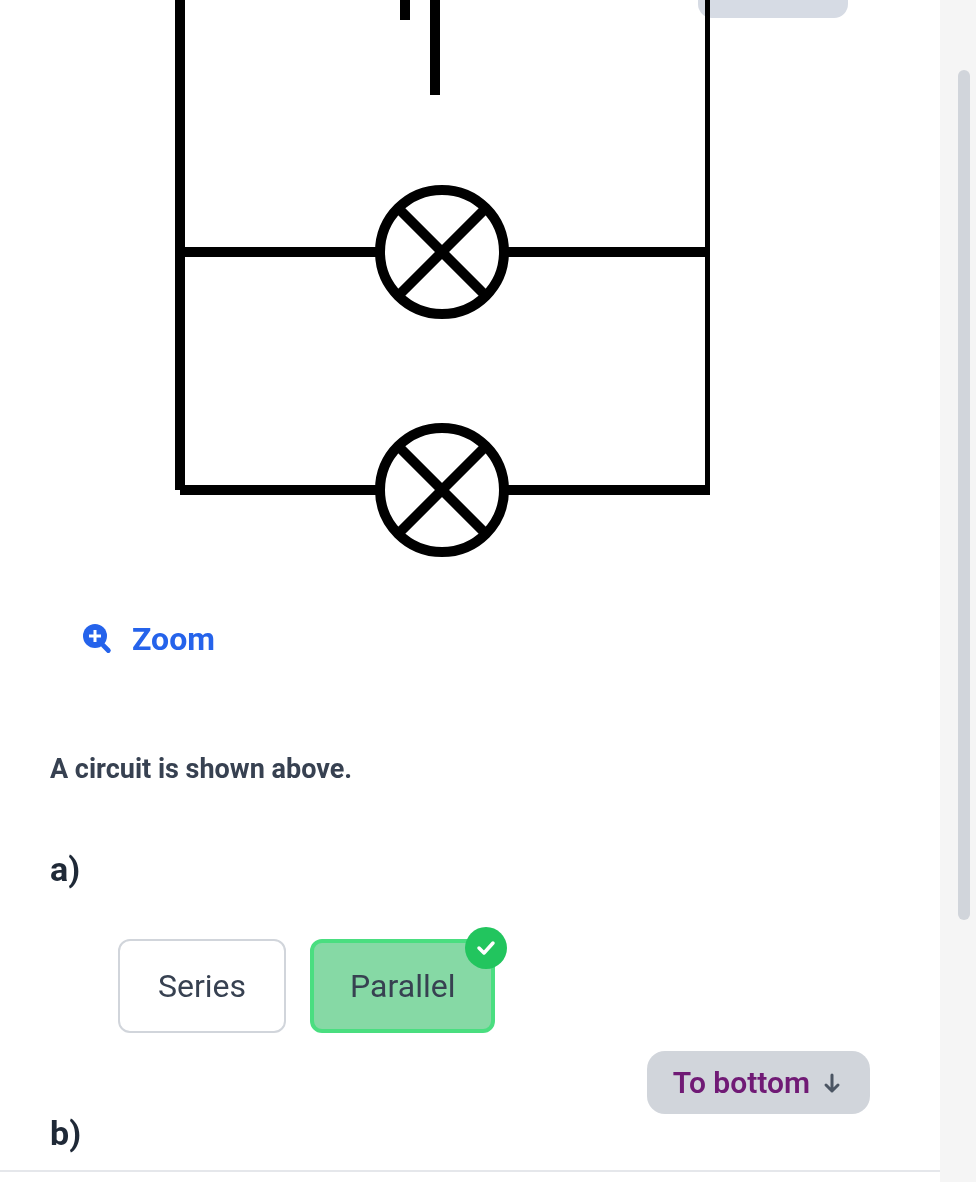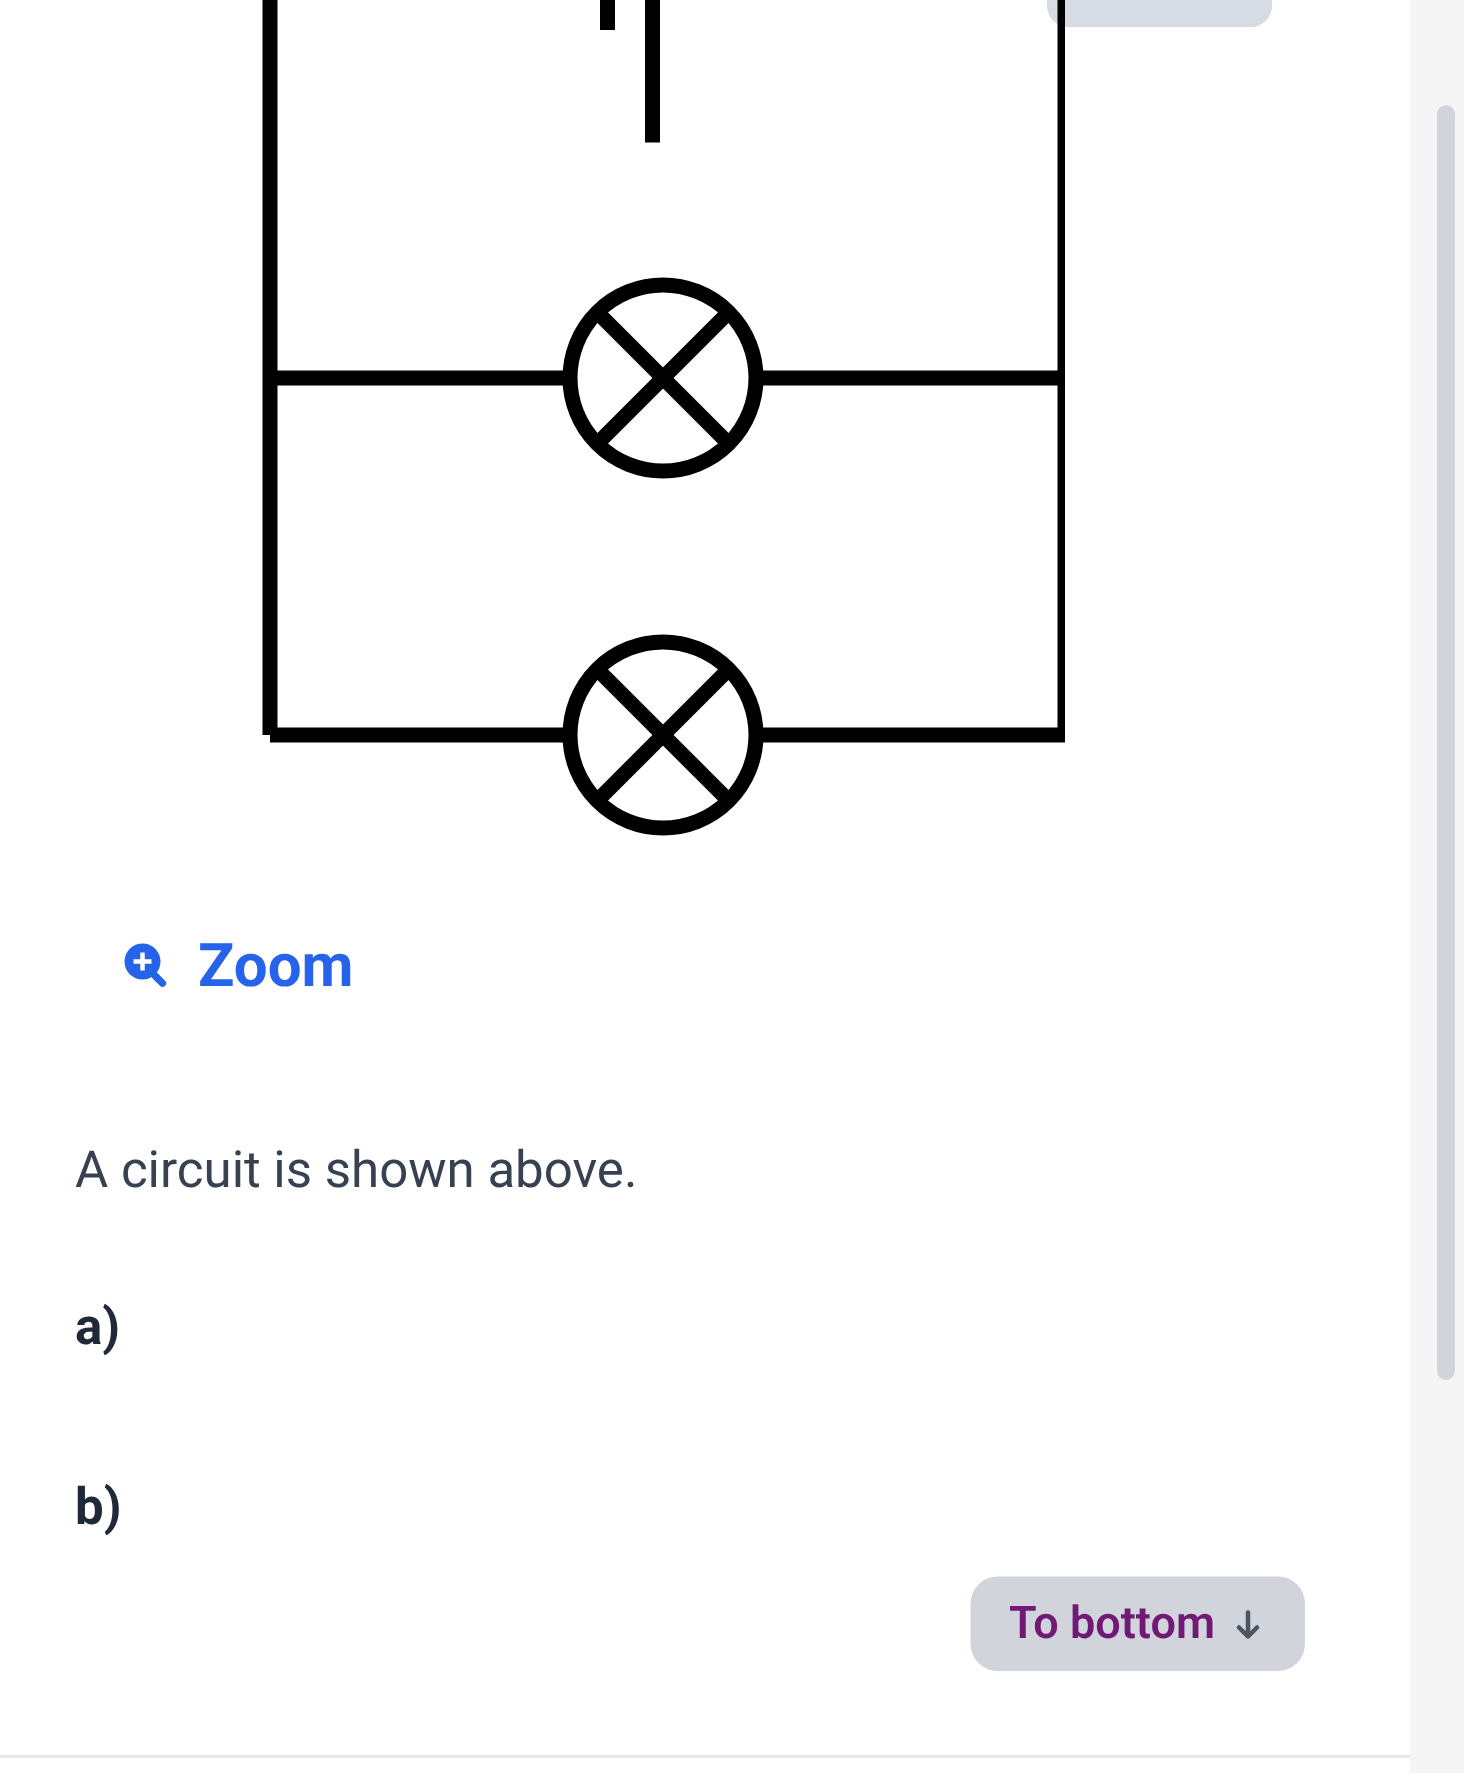--- a/index.html
+++ b/index.html
@@ -29,36 +29,37 @@
     }
     .circuit-svg {
       display: block;
       margin-left: 60px;
     }
     .zoom-link {
       display: inline-flex;
       align-items: center;
       gap: 16px;
       color: #2563eb;
-      font-size: 40px;
+      font-size: 32px;
       font-weight: 700;
       cursor: pointer;
       margin-top: 40px;
       margin-left: 30px;
     }
     .zoom-icon {
       width: 36px;
       height: 36px;
       color: #2563eb;
     }
     .question-intro {
       color: #374151;
-      font-size: 34px;
+      font-size: 27px;
       margin-top: 90px;
       line-height: 1.4;
+      font-weight: bold;
     }
     .question-row {
       display: flex;
       align-items: flex-start;
       gap: 24px;
       margin-top: 60px;
     }
     .question-label {
       color: #1f2937;
       font-size: 34px;
@@ -194,20 +195,33 @@
     </svg>
     <span>Zoom</span>
   </div>
 
   <p class="question-intro">A circuit is shown above.</p>
 
   <div class="question-row">
     <span class="question-label">a)</span>
   </div>
 
+  <div class="options-row">
+    <button class="option-button">
+      <span>Series</span>
+    </button>
+    <button class="option-button selected">
+      <span>Parallel</span>
+      <span class="option-check-badge">
+        <svg width="24" height="24" viewBox="0 0 24 24">
+          <path d="M5 12 L10 17 L19 7" stroke="#ffffff" stroke-width="3.5" fill="none" stroke-linecap="round" stroke-linejoin="round"></path>
+        </svg>
+      </span>
+    </button>
+  </div>
 
   <div class="question-row-b">
     <span class="question-label">b)</span>
   </div>
 
   <button class="to-bottom-button">
     <span>To bottom</span>
     <svg width="24" height="24" viewBox="0 0 24 24">
       <path d="M12 4 L12 20 M6 14 L12 20 L18 14" stroke="#4b5563" stroke-width="3" fill="none" stroke-linecap="round" stroke-linejoin="round"></path>
     </svg>

